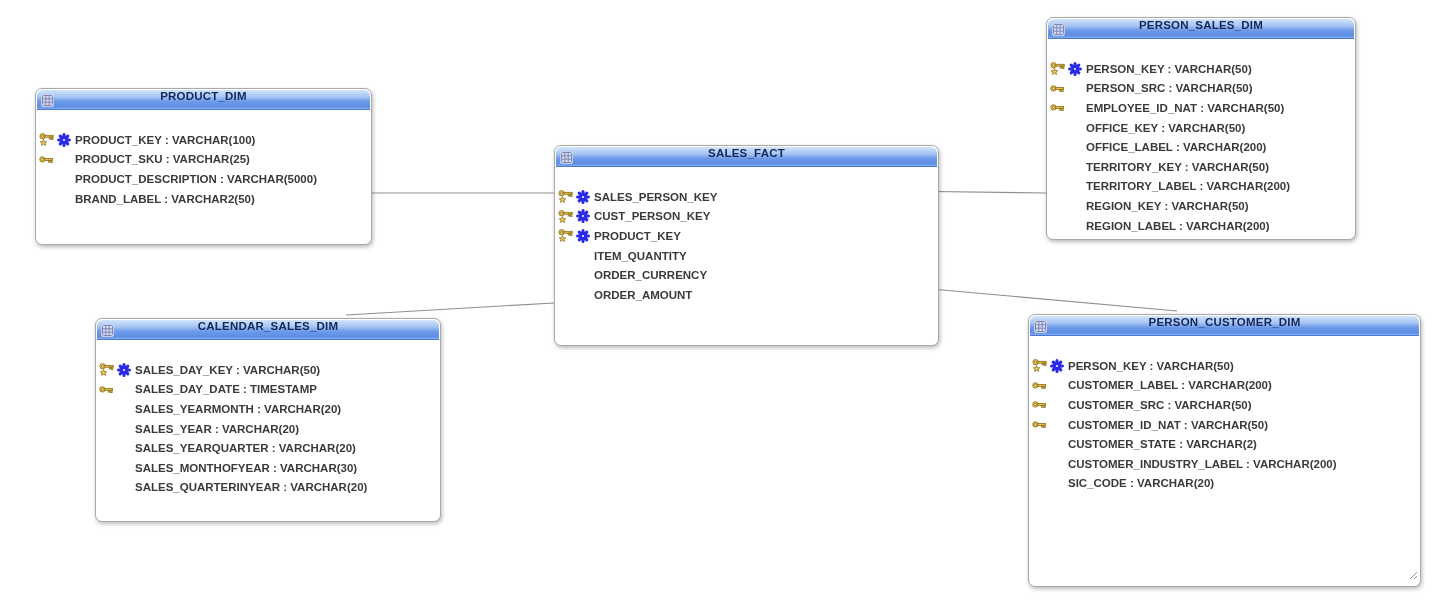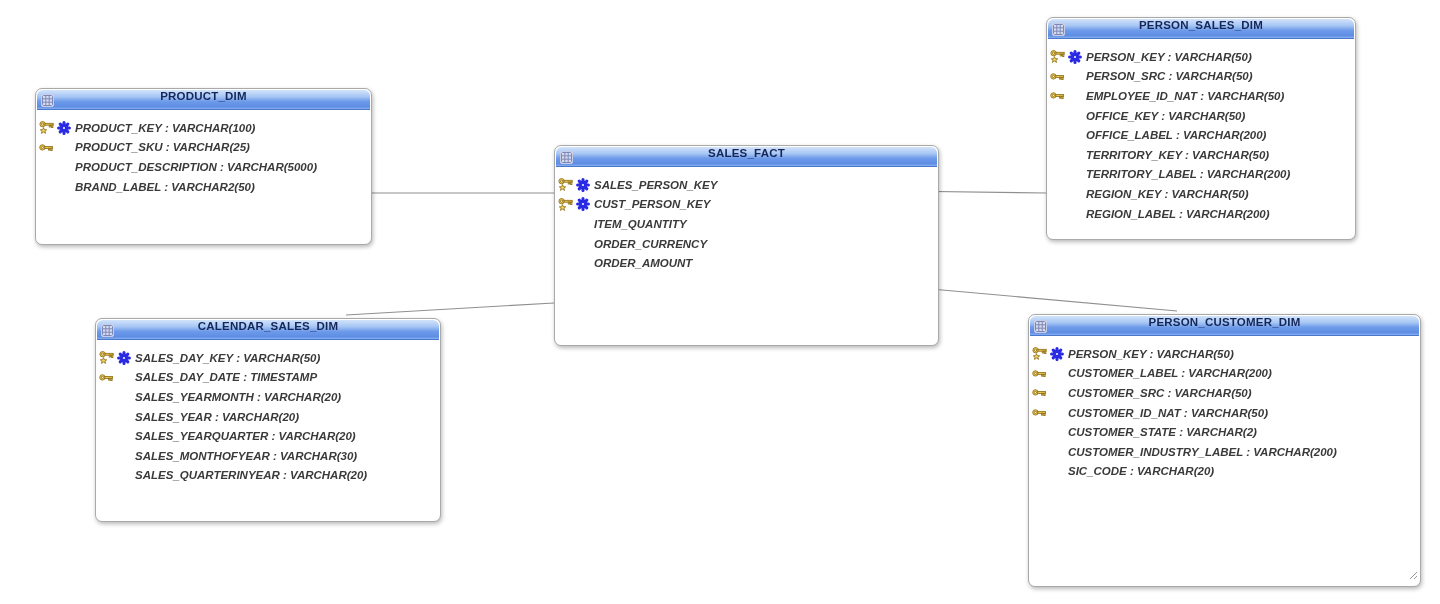--- a/index.html
+++ b/index.html
@@ -17,21 +17,21 @@
     position:relative;height:19px;margin:1px 1px 0 1px;
     border-radius:6px 6px 0 0;
     background:linear-gradient(180deg,#d3e3fa 0%,#a6c6f4 35%,#6d9ae9 60%,#5e8de4 88%,#88b0ee 100%);
     border-bottom:1px solid #4a78cc;
     display:flex;align-items:flex-start;justify-content:center;
   }
   .thead .grid-ic{position:absolute;left:4px;top:3px;}
   .tname{
     font-size:11.5px;font-weight:bold;color:#14265a;letter-spacing:0.2px;white-space:nowrap;
   }
-  .rows{padding-top:8px;font-style:italic;}
+  .rows{padding-top:20px;}
   .crow{display:flex;align-items:center;height:19.6px;padding-left:2px;}
   .ic{width:17px;flex:none;display:flex;align-items:center;justify-content:center;}
   .ctext{
     padding-left:3px;font-size:11.5px;font-weight:bold;color:#3a3a3a;white-space:nowrap;
   }
   .resize-handle{position:absolute;right:2px;bottom:2px;}
 </style>
 </head>
 <body>
 
@@ -155,20 +155,43 @@
             <svg width="14" height="14">
               <g stroke="#2a2ae4" stroke-width="3.1" stroke-linecap="round">
                 <path d="M7 1.6 V12.4 M1.6 7 H12.4 M3.2 3.2 L10.8 10.8 M10.8 3.2 L3.2 10.8"></path>
               </g>
               <circle cx="7" cy="7" r="1.1" fill="#eef1ff"></circle>
             </svg>
           </span>
           <span class="ctext">CUST_PERSON_KEY</span>
         </div>
         <div class="crow">
+          <span class="ic">
+            <svg width="16" height="15">
+              <g stroke="#8a6a14" stroke-width="0.8">
+                <circle cx="3.6" cy="4.2" r="2.7" fill="#ecca52"></circle>
+                <circle cx="3.6" cy="4.2" r="1.1" fill="#fdf6dc"></circle>
+                <rect x="6" y="3.3" width="8.2" height="1.9" fill="#ecca52"></rect>
+                <rect x="10.2" y="5" width="1.3" height="2" fill="#ecca52"></rect>
+                <rect x="12.6" y="5" width="1.3" height="2.6" fill="#ecca52"></rect>
+                <polygon points="4.5,7.6 5.4,9.7 7.7,9.8 5.9,11.2 6.6,13.4 4.5,12.1 2.4,13.4 3.1,11.2 1.3,9.8 3.6,9.7" fill="#f2d75e"></polygon>
+              </g>
+            </svg>
+          </span>
+          <span class="ic">
+            <svg width="14" height="14">
+              <g stroke="#2a2ae4" stroke-width="3.1" stroke-linecap="round">
+                <path d="M7 1.6 V12.4 M1.6 7 H12.4 M3.2 3.2 L10.8 10.8 M10.8 3.2 L3.2 10.8"></path>
+              </g>
+              <circle cx="7" cy="7" r="1.1" fill="#eef1ff"></circle>
+            </svg>
+          </span>
+          <span class="ctext">PRODUCT_KEY</span>
+        </div>
+        <div class="crow">
           <span class="ic"></span>
           <span class="ic"></span>
           <span class="ctext">ITEM_QUANTITY</span>
         </div>
         <div class="crow">
           <span class="ic"></span>
           <span class="ic"></span>
           <span class="ctext">ORDER_CURRENCY</span>
         </div>
         <div class="crow">

